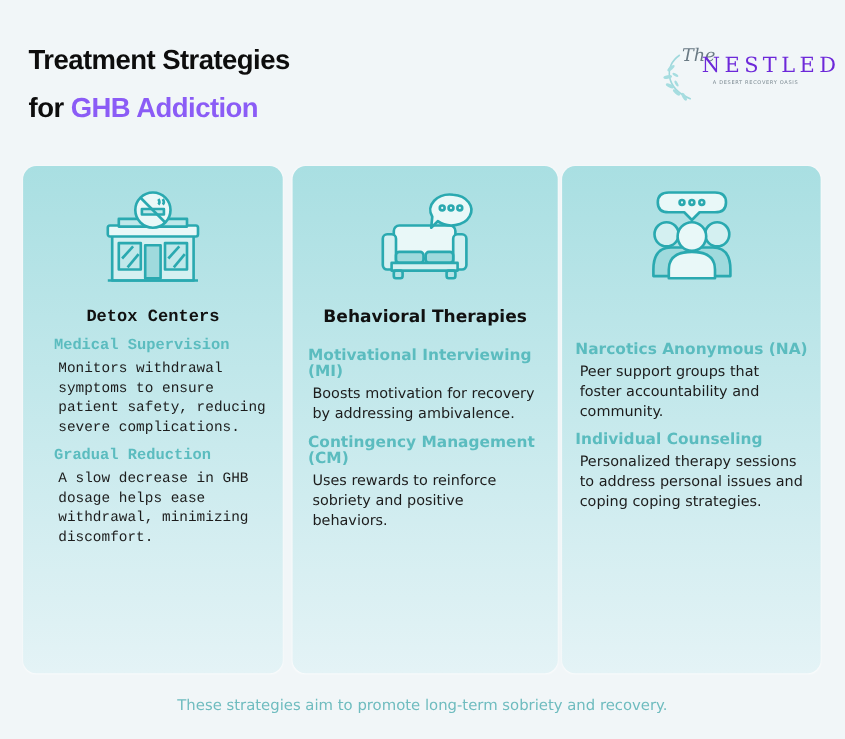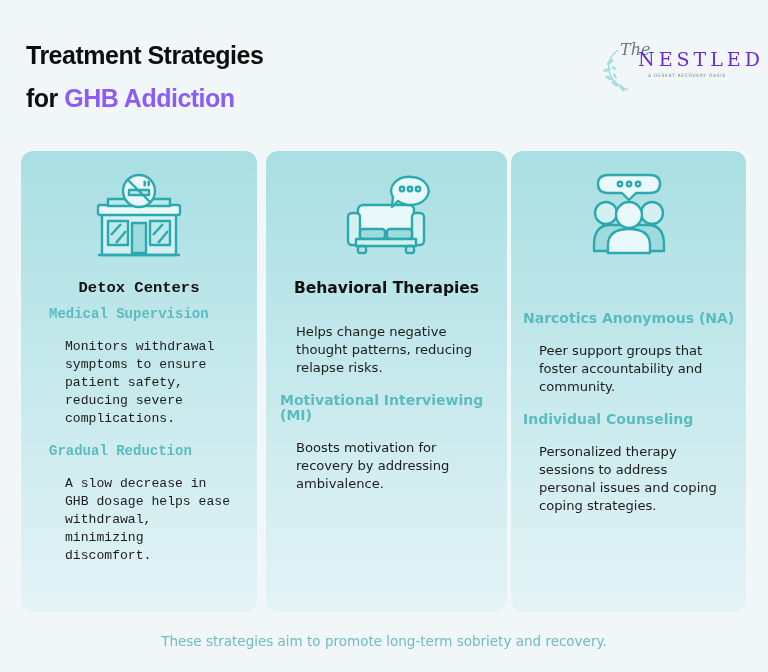--- a/index.html
+++ b/index.html
@@ -43,21 +43,21 @@
     position:absolute; left:0; right:0; top:128px; margin:0;
     text-align:center; font-size:15.5px; font-weight:bold; color:#111;
     line-height:19px;
   }
   .card .body { position:absolute; left:28px; right:10px; top:156px; }
   .item { margin-bottom:9px; }
   .item h3 {
     margin:0; font-size:14px; font-weight:bold; color:#5bbcbf; line-height:15px;
   }
   .item p {
-    margin:16px; font-size:13.1px; color:#1c1c1c; line-height:18px;
+    margin:4px; font-size:13.1px; color:#1c1c1c; line-height:18px;
   }
   .footer {
     position:absolute; left:0; right:0; top:633px; text-align:center;
     font-size:13.5px; color:#6fbcbf;
   }
 </style>
 </head>
 <body>
 
 <div class="title">
@@ -129,25 +129,28 @@
       <rect x="64" y="75" width="8" height="7" rx="2"></rect>
       <path d="M70 6 a18 14 0 1 1 -14 24 l-6 6 l1 -10 a18 14 0 0 1 19 -20 z" fill="#e9f8f8"></path>
       <circle cx="60" cy="18" r="2.2"></circle>
         <circle cx="68" cy="18" r="2.2"></circle>
         <circle cx="76" cy="18" r="2.2"></circle>
     </g>
   </svg>
   <h2>Behavioral Therapies</h2>
   <div class="body" style="left:14px;">
     <div class="item">
-      <p>Helps change negative thought patterns, reducing relapse risks.</p>
     </div>
     <div class="item">
       <h3>Motivational Interviewing (MI)</h3>
       <p>Boosts motivation for recovery by addressing ambivalence.</p>
+    </div>
+    <div class="item">
+      <h3>Contingency Management (CM)</h3>
+      <p>Uses rewards to reinforce sobriety and positive behaviors.</p>
     </div>
   </div>
 </div>
 
 <div class="card" style="left:511px; width:235px;">
   <svg class="icon" viewBox="0 0 90 90">
     <g fill="none" stroke="#2aa9b0" stroke-width="2.4" stroke-linejoin="round">
       <path d="M10 74 q0 -20 16 -20 h38 q16 0 16 20 v6 h-70 z" fill="#9fdadd"></path>
       <circle cx="22" cy="42" r="11" fill="#d4f0f1"></circle>
       <circle cx="68" cy="42" r="11" fill="#d4f0f1"></circle>

